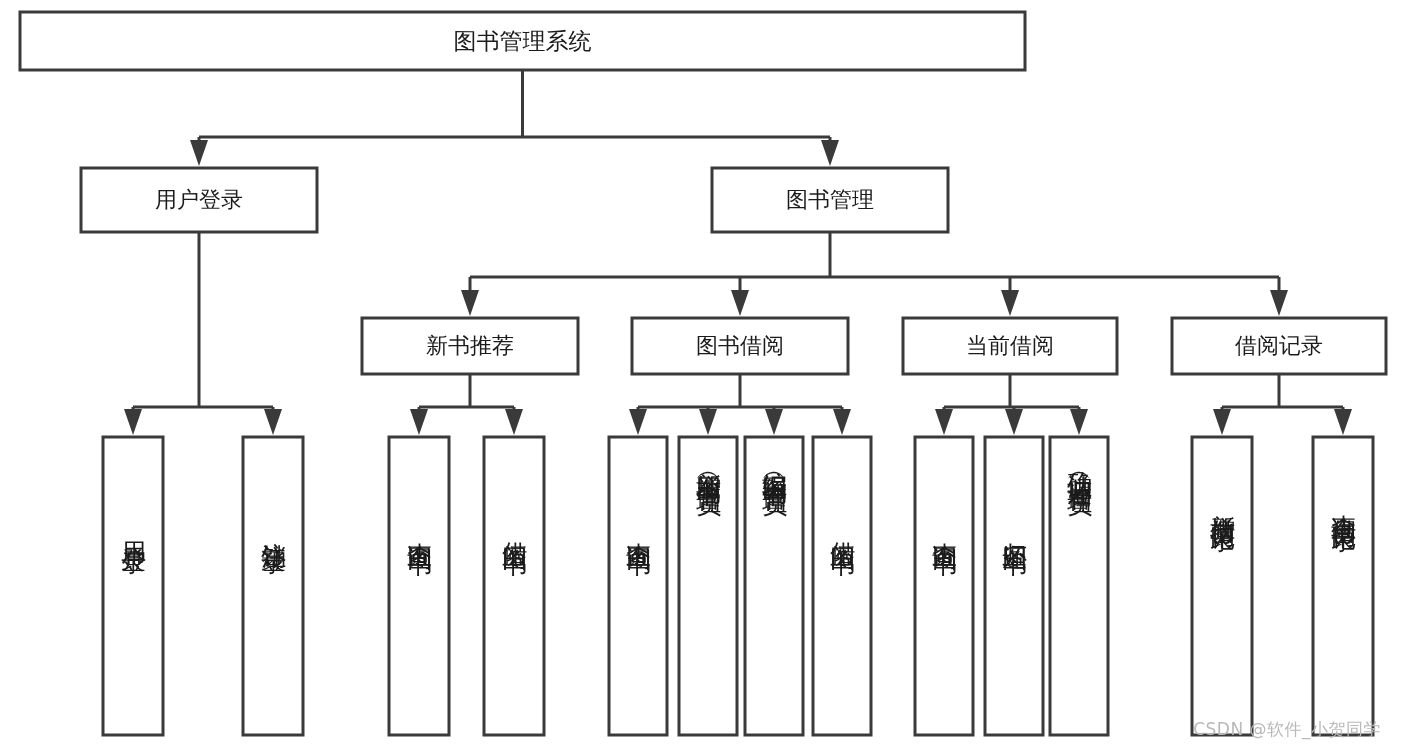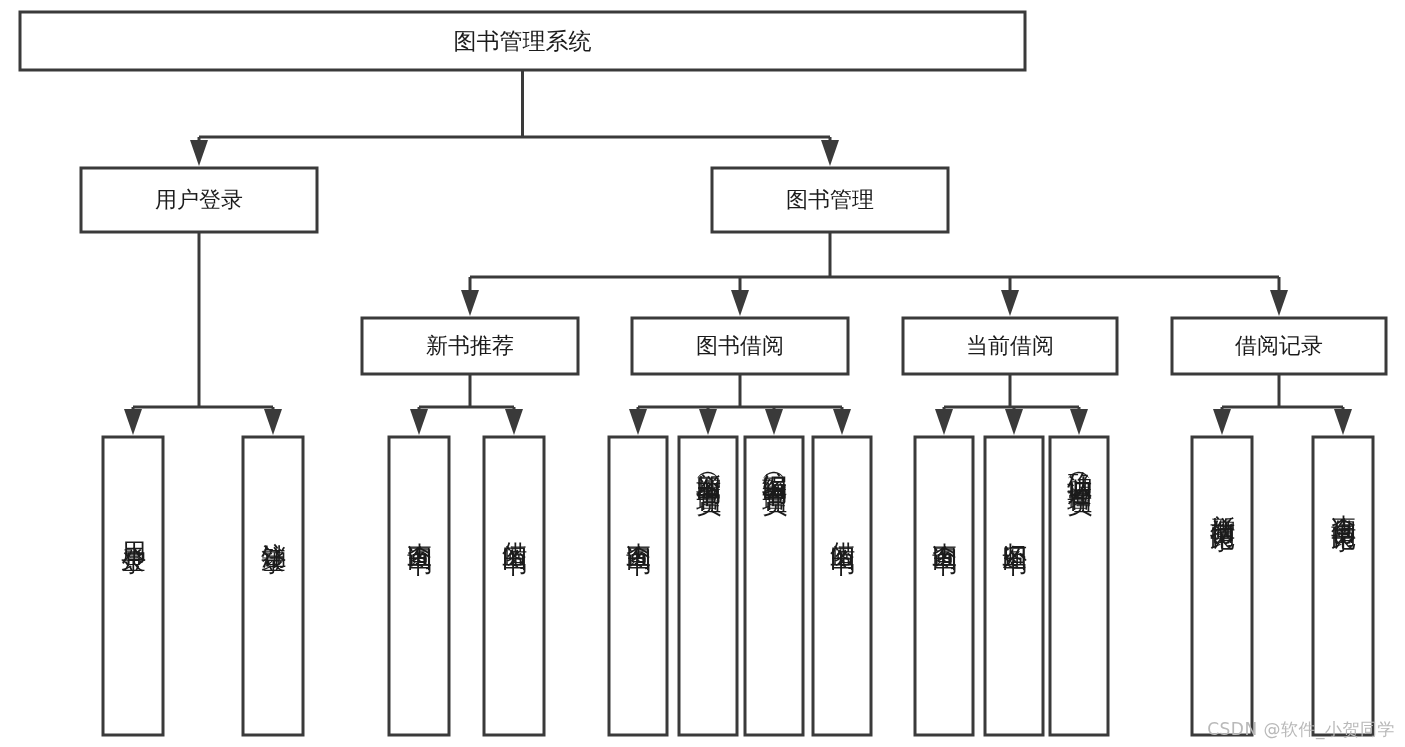--- a/index.html
+++ b/index.html
@@ -73,21 +73,21 @@
     text-orientation: upright;
     font-family: "DejaVu Sans", "Liberation Sans", sans-serif;
     font-size: 25px;
     line-height: 1.06;
     letter-spacing: 3px;
     color: #1b1b1b;
     white-space: nowrap;
   }
   .watermark {
     position: absolute;
-    right: 10px;
+    right: 24px;
     bottom: 6px;
     font-family: "DejaVu Sans", "Liberation Sans", sans-serif;
     font-size: 17px;
     color: #b9b9b9;
     letter-spacing: 0.5px;
     user-select: none;
   }
 </style>
 </head>
 <body>

